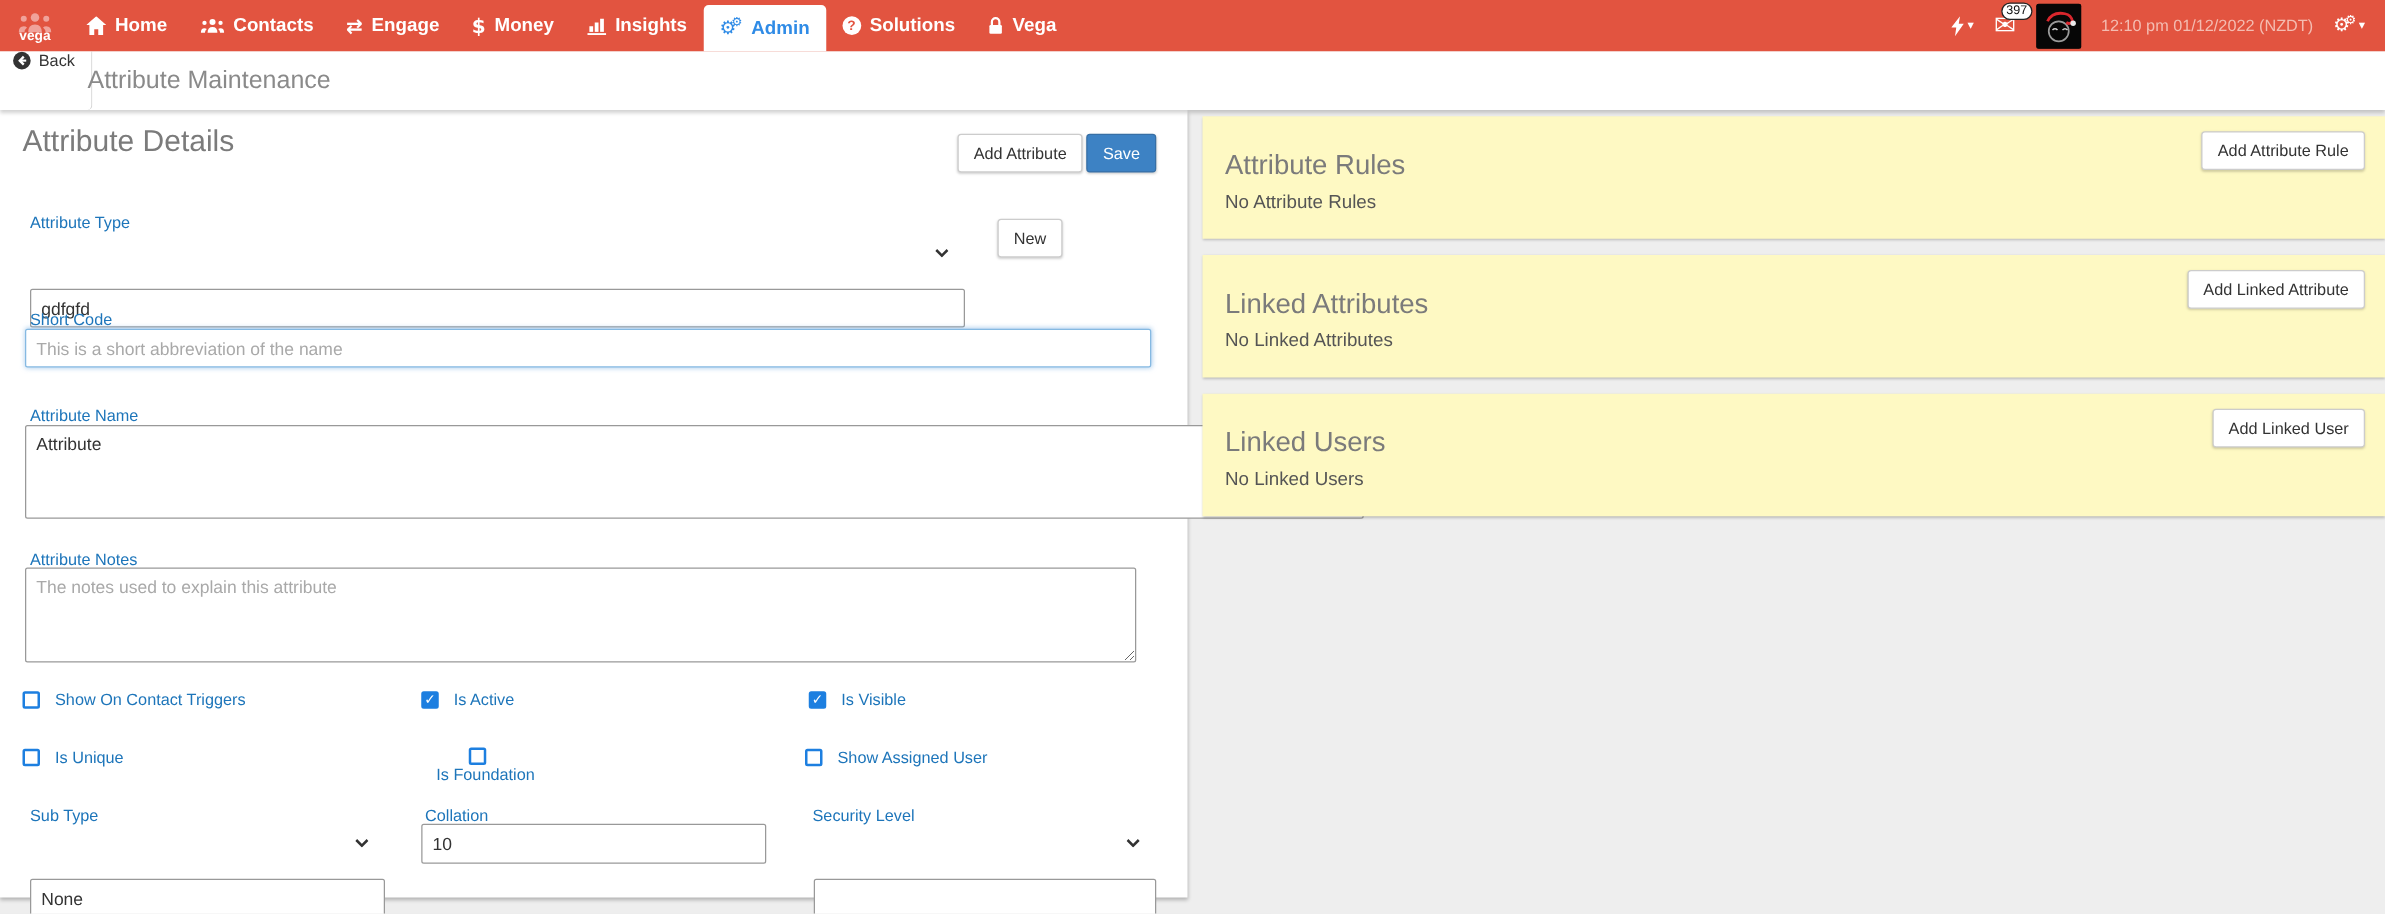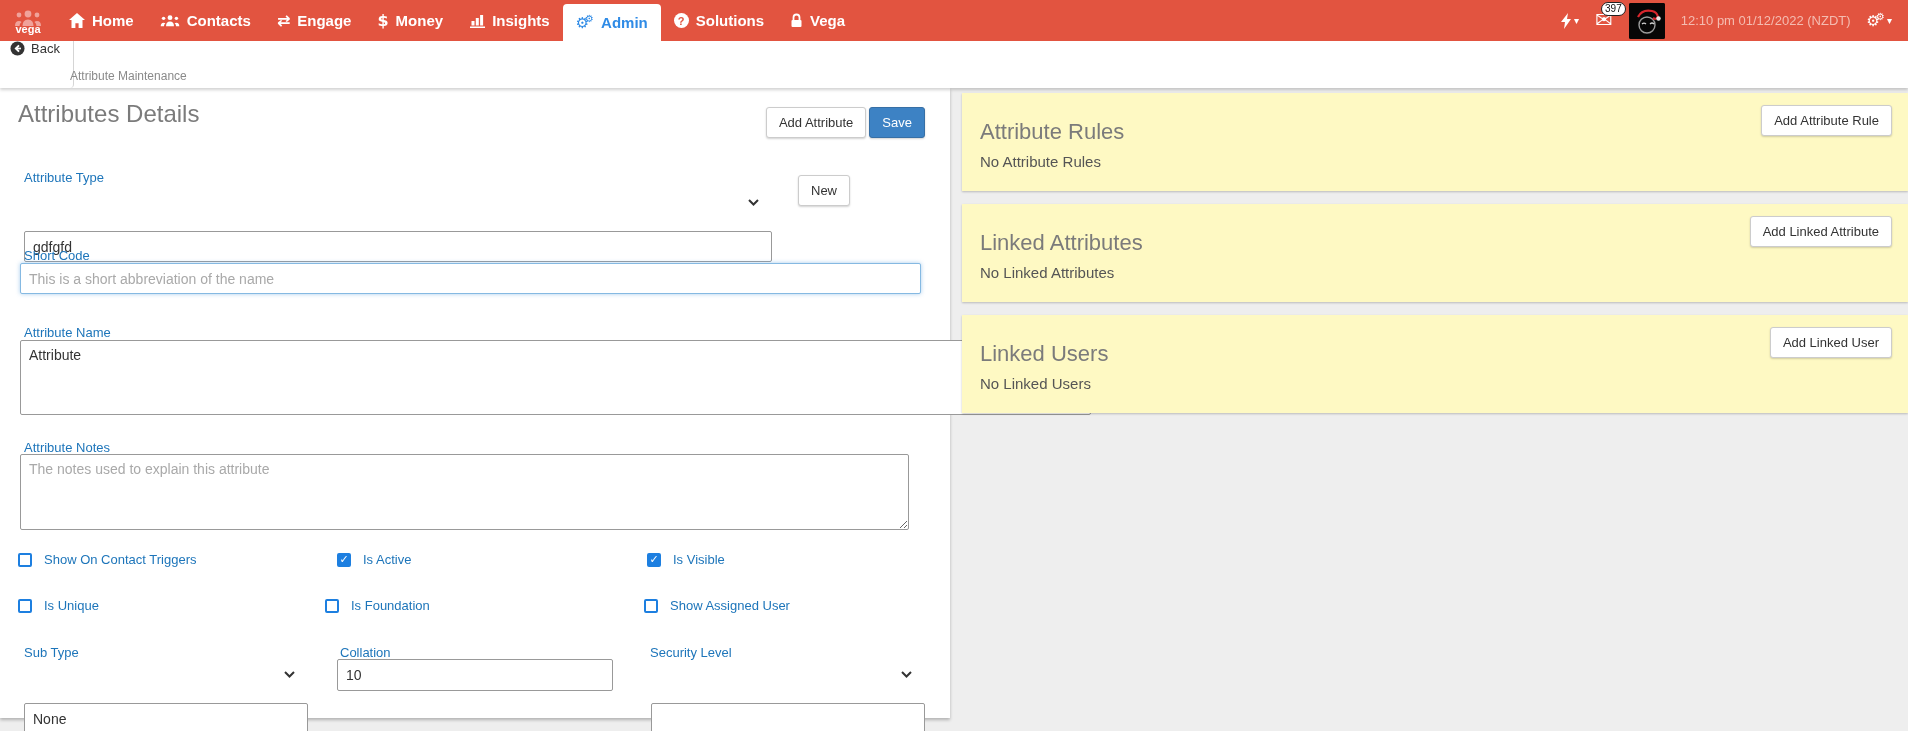--- a/index.html
+++ b/index.html
@@ -20,21 +20,21 @@
   .caret { color:#fff; font-size:10px; margin-left:2px; }
   .icon-btn { display:flex; align-items:center; cursor:pointer; position:relative; }
   .envelope { color:#fff; font-size:21px; }
   .badge { position:absolute; top:-8px; right:-13px; background:#fff; border:1px solid #222; color:#111; font-size:10px; line-height:12px; padding:0 3px; border-radius:8px; }
   .avatar { width:36px; height:36px; background:#060606; border-radius:2px; overflow:hidden; }
   .nav-time { color:#f4bcb1; font-size:13px; }
 
   
   .crumbbar { position:absolute; top:41px; left:0; width:100%; height:47px; background:#fff; box-shadow:0 2px 3px rgba(0,0,0,0.18); z-index:20; }
   .back-btn { position:absolute; left:0; top:0; height:100%; display:flex; align-items:flex-start; gap:6px; padding:0 13px 0 10px; background:#fff; border-right:1px solid #d5d5d5; border-radius:0 0 4px 0; font-size:13px; color:#333; cursor:pointer; }
-  .crumb-title { position:absolute; left:70px; top:0; line-height:47px; font-size:12px; color:#8a8a8a;margin-top:12px; }
+  .crumb-title { position:absolute; left:70px; top:0; line-height:47px; font-size:20px; color:#8a8a8a; }
 
   
   .content { position:absolute; top:88px; left:0; width:100%; height:643px; background:#eeeeee; }
   .left-panel { position:absolute; left:0; top:0; width:950px; height:630px; background:#fff; box-shadow:0 2px 3px rgba(0,0,0,0.25); }
   .panel-title { position:absolute; left:18px; top:12px; font-size:24px; font-weight:400; color:#7b7b7b; }
   .top-actions { position:absolute; right:25px; top:19px; display:flex; gap:3px; }
 
   .btn { font-size:13px; color:#333; background:#fff; border:1px solid #ccc; border-radius:3px; padding:7px 12px; box-shadow:0 1px 2px rgba(0,0,0,0.18); cursor:pointer; font-family:inherit; white-space:nowrap; }
   .btn-primary { background:#3d82c4; border-color:#376fa5; color:#fff; }
 
@@ -187,21 +187,21 @@
           </svg>
       </span>
       <span>Back</span>
     </div>
     <div class="crumb-title">Attribute Maintenance</div>
   </div>
 
   <div class="content">
 
     <div class="left-panel">
-      <div class="panel-title">Attributes Details</div>
+      <div class="panel-title">Attribute Details</div>
 
       <div class="top-actions">
         <button class="btn">Add Attribute</button>
         <button class="btn btn-primary">Save</button>
       </div>
 
       <label class="fld-label" style="left:24px; top:82px;">Attribute Type</label>
       <div class="sel-wrap" style="left:20px; top:99px; width:748px; height:31px;">
         <select class="ctl">
           <option>gdfgfd</option>
@@ -233,21 +233,21 @@
       </div>
       <div class="check-item" style="left:647px; top:464px;">
         <span class="cbox checked"></span>
         <span class="check-label">Is Visible</span>
       </div>
 
       <div class="check-item" style="left:18px; top:510px;">
         <span class="cbox"></span>
         <span class="check-label">Is Unique</span>
       </div>
-      <div class="check-item" style="left:325px; top:510px;">
+      <div class="check-item" style="left:337px; top:510px;flex-direction:column;">
         <span class="cbox"></span>
         <span class="check-label">Is Foundation</span>
       </div>
       <div class="check-item" style="left:644px; top:510px;">
         <span class="cbox"></span>
         <span class="check-label">Show Assigned User</span>
       </div>
 
       <label class="fld-label" style="left:24px; top:557px;">Sub Type</label>
       <div class="sel-wrap" style="left:20px; top:571px; width:284px; height:32px;">

